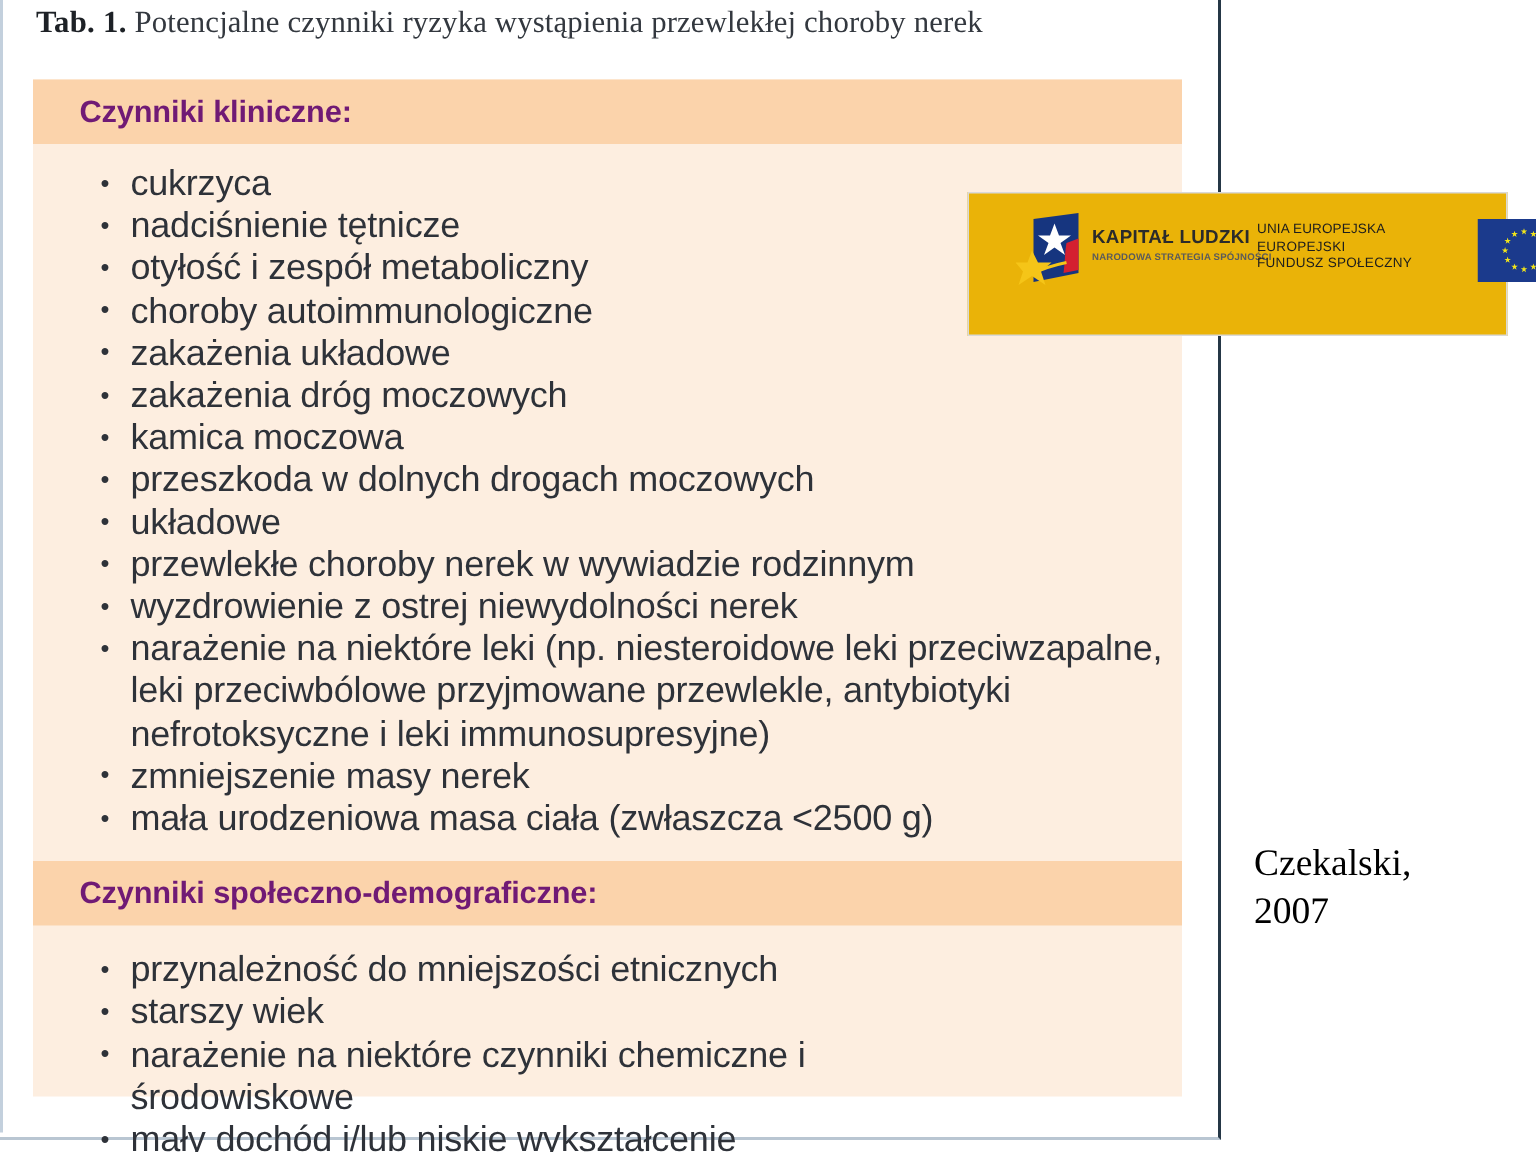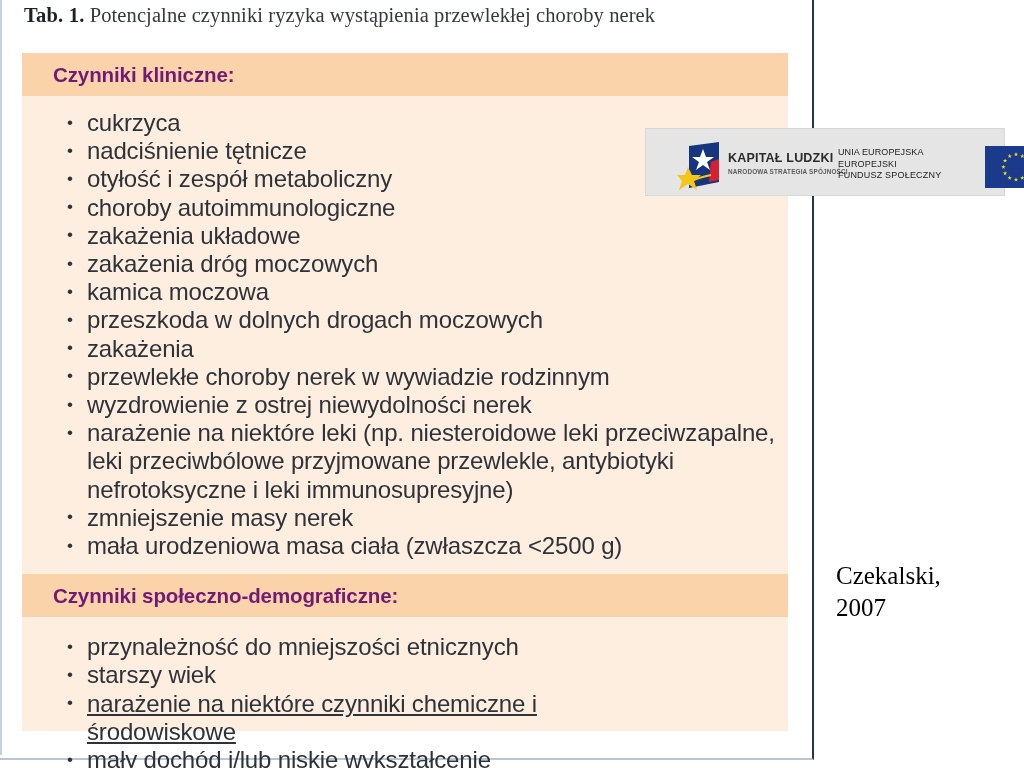--- a/index.html
+++ b/index.html
@@ -109,22 +109,22 @@
     font-size: 17px;
     color: #2e3239;
   }
 
   
   #logo-box {
     position: absolute;
     left: 645px;
     top: 128px;
     width: 360px;
-    height: 68px;
-    background: #e5e5e5;
+    height: 96px;
+    background: #eab308;
     border: 1px solid #d9d9d9;
     box-sizing: border-box;
   }
   #kl-logo {
     position: absolute;
     left: 31px;
     top: 13px;
     width: 46px;
     height: 52px;
   }
@@ -200,33 +200,33 @@
       <div class="section-head">Czynniki kliniczne:</div>
       <ul class="risk-list">
         <li>cukrzyca</li>
         <li>nadciśnienie tętnicze</li>
         <li>otyłość i zespół metaboliczny</li>
         <li>choroby autoimmunologiczne</li>
         <li>zakażenia układowe</li>
         <li>zakażenia dróg moczowych</li>
         <li>kamica moczowa</li>
         <li>przeszkoda w dolnych drogach moczowych</li>
-        <li>zakażenia</li>
+        <li>układowe</li>
         <li>przewlekłe choroby nerek w wywiadzie rodzinnym</li>
         <li>wyzdrowienie z ostrej niewydolności nerek</li>
         <li>narażenie na niektóre leki (np. niesteroidowe leki przeciwzapalne, leki przeciwbólowe przyjmowane przewlekle, antybiotyki nefrotoksyczne i leki immunosupresyjne)</li>
         <li>zmniejszenie masy nerek</li>
         <li>mała urodzeniowa masa ciała (zwłaszcza &lt;2500 g)</li>
       </ul>
 
       <div class="section-head" style="margin-top:14px;">Czynniki społeczno-demograficzne:</div>
       <ul class="risk-list second">
         <li>przynależność do mniejszości etnicznych</li>
         <li>starszy wiek</li>
-        <li style="max-width:520px;text-decoration:underline;">narażenie na niektóre czynniki chemiczne i środowiskowe</li>
+        <li style="max-width:520px;">narażenie na niektóre czynniki chemiczne i środowiskowe</li>
         <li>mały dochód i/lub niskie wykształcenie</li>
       </ul>
     </div>
   </div>
 
   <div id="logo-box">
 
     <svg id="kl-logo" viewBox="0 0 46 52">
       <polygon points="12,4 42,0 42,40 12,46" fill="#16357f"></polygon>
       <polygon points="26,7 29,15 37,15 30,20 33,28 26,23 19,28 22,20 15,15 23,15" fill="#ffffff"></polygon>

